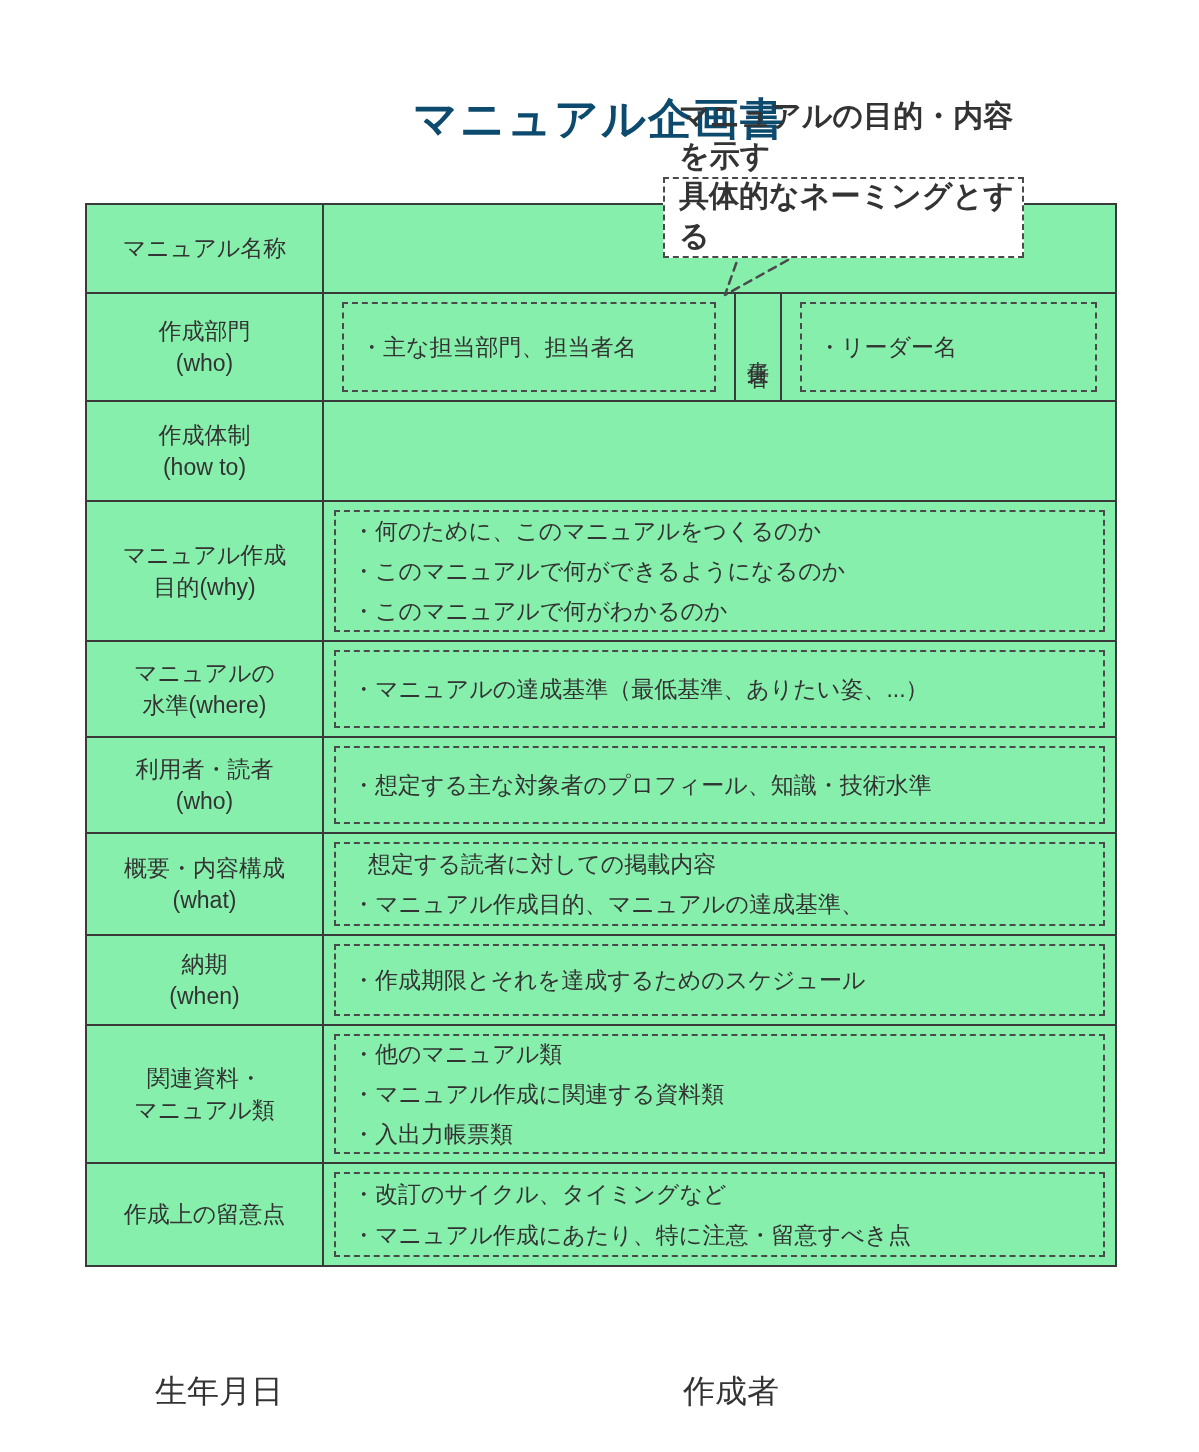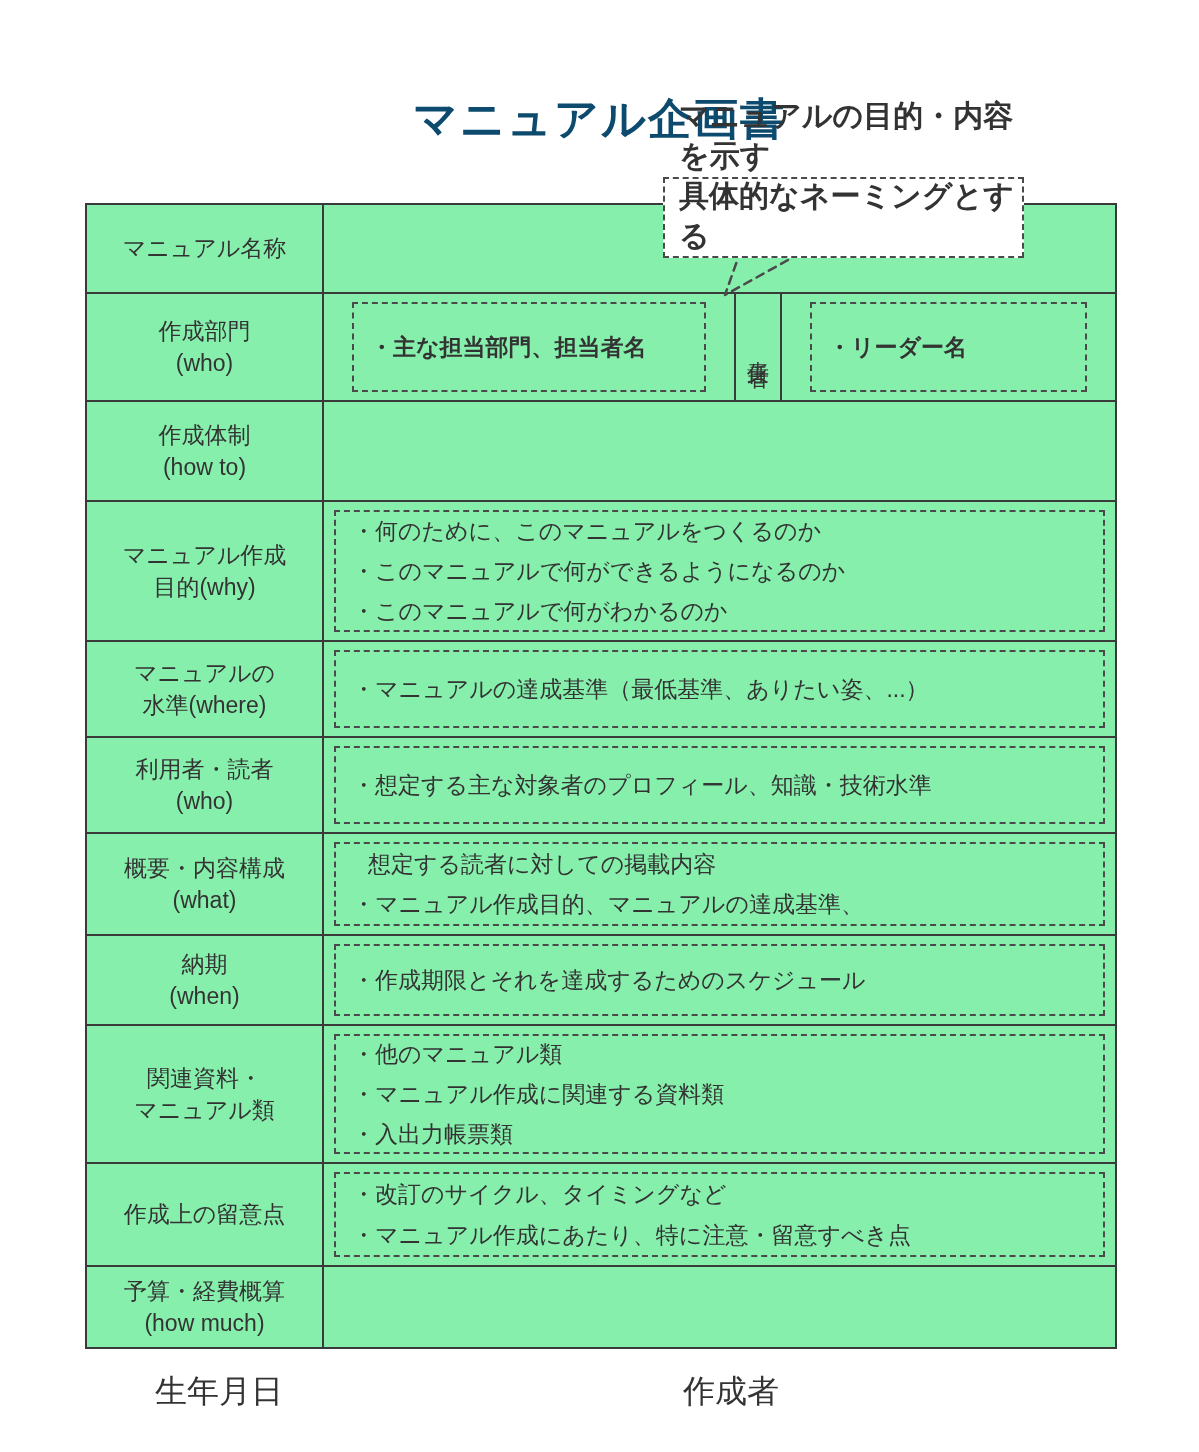--- a/index.html
+++ b/index.html
@@ -50,21 +50,21 @@
 
   .dashed-box{
     flex:1;border:2px dashed #4a4a4a;box-sizing:border-box;
     display:flex;flex-direction:column;justify-content:center;
     padding:4px 16px;font-size:23px;line-height:1.75;color:#333;
   }
   .dashed-box .line{white-space:nowrap;}
   .dashed-box .line.indent{padding-left:16px;}
 
   
-  .boxwrap{box-sizing:border-box;display:flex;padding:8px 28px;font-weight:bold;}
+  .boxwrap{box-sizing:border-box;display:flex;padding:8px 18px;}
   .boxwrap.w1{width:410px;}
   .boxwrap.w2{flex:1;justify-content:flex-end;}
   .resp-cell{
     width:48px;min-width:48px;box-sizing:border-box;
     border-left:2px solid #3a3a3a;border-right:2px solid #3a3a3a;
     display:flex;justify-content:center;align-items:center;
   }
   .resp-cell span{
     writing-mode:vertical-rl;text-orientation:upright;
     font-size:22px;letter-spacing:3px;color:#333;
@@ -211,27 +211,20 @@
         <span>作成上の留意点</span>
       </div>
       <div class="content-cell">
         <div class="dashed-box">
           <div class="line">・改訂のサイクル、タイミングなど</div>
           <div class="line">・マニュアル作成にあたり、特に注意・留意すべき点</div>
         </div>
       </div>
     </div>
 
-    <div class="row h82">
-      <div class="label-cell">
-        <span>予算・経費概算</span>
-        <span>(how much)</span>
-      </div>
-      <div class="content-cell empty"></div>
-    </div>
 
   </div>
 
   <div class="callout">
     <div>マニュアルの目的・内容を示す</div>
     <div>具体的なネーミングとする</div>
   </div>
   <svg class="callout-tail" width="100" height="46" viewBox="0 0 100 46">
     <path d="M88,4 L25,39 L37,5" fill="none" stroke="#4a4a4a" stroke-width="2.5" stroke-dasharray="8 6" stroke-linejoin="round" stroke-linecap="round"></path>
   </svg>

